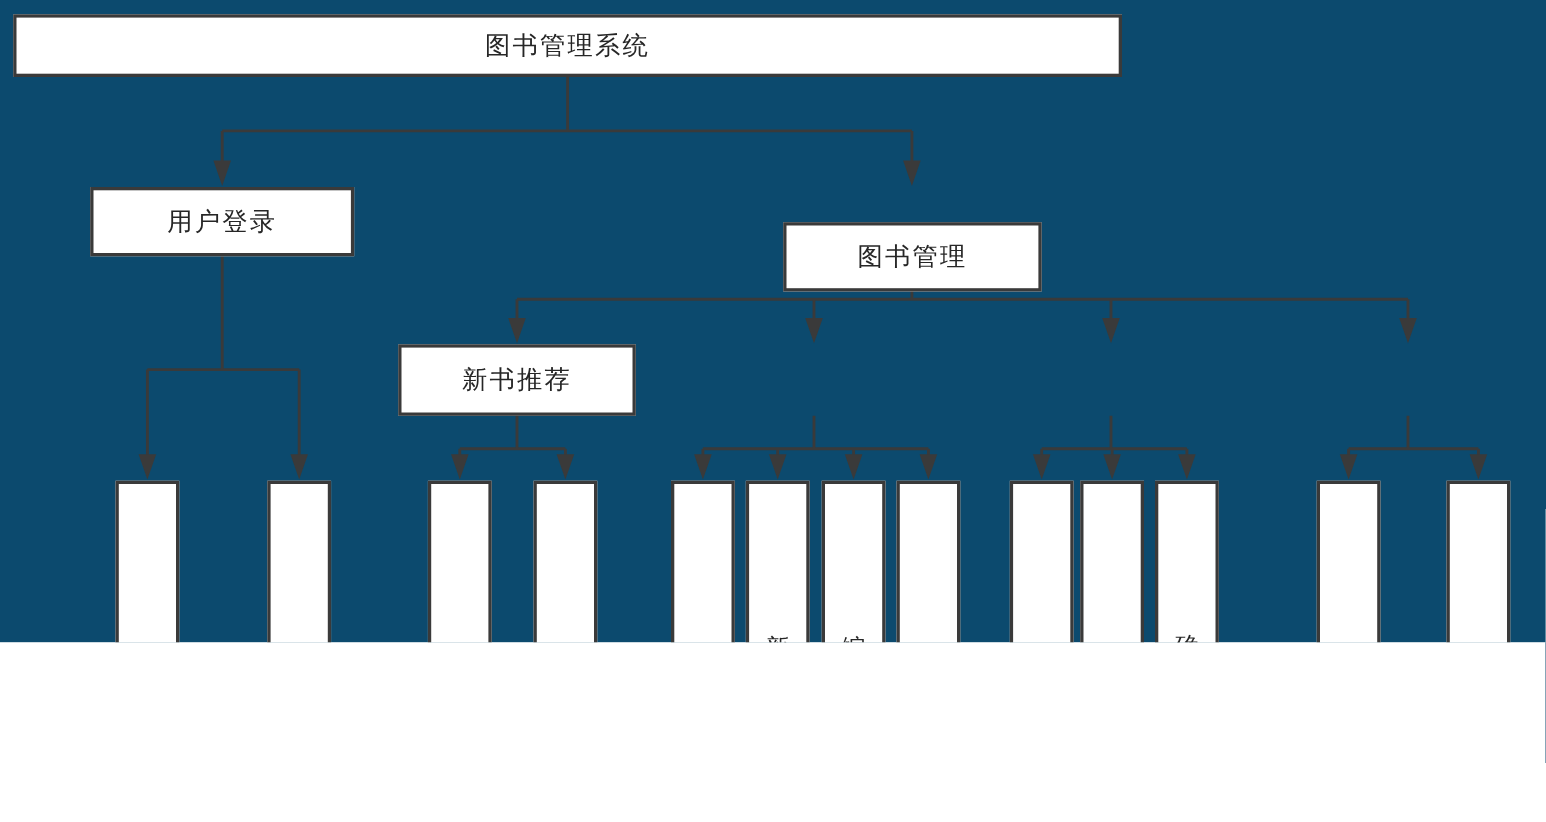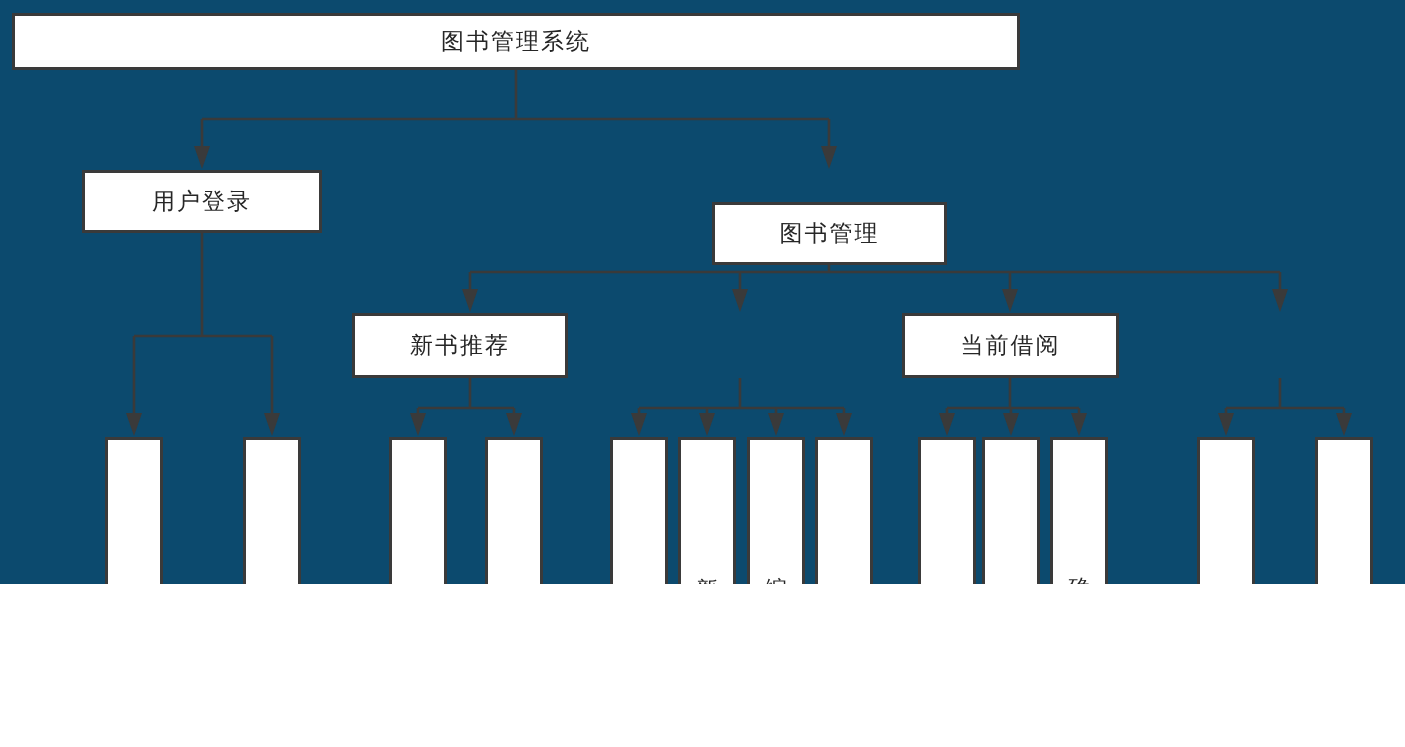--- a/index.html
+++ b/index.html
@@ -118,22 +118,21 @@
       <polygon points="1218,413 1234,413 1226,436"></polygon>
       <polygon points="1336,413 1352,413 1344,436"></polygon>
     </g>
   </svg>
 
   <div class="node h-label" style="left:12px; top:13px; width:1008px; height:57px;">图书管理系统</div>
 
   <div class="node h-label" style="left:82px; top:170px; width:240px; height:63px;">用户登录</div>
   <div class="node h-label" style="left:712px; top:170px; width:235px; height:63px;margin-top:32px;">图书管理</div>
 
-  <div class="node h-label" style="left:352px; top:313px; width:216px; height:65px;">新书推荐</div>
-  <div class="node h-label" style="left:902px; top:313px; width:217px; height:65px;">当前借阅</div>
+  <div class="node h-label" style="left:362px; top:313px; width:216px; height:65px;">新书推荐</div>
 
   <div class="leaf" style="left:105px;">
     <span class="vtext">用户登录</span>
   </div>
   <div class="leaf" style="left:243px;">
     <span class="vtext">注销登录</span>
   </div>
 
   <div class="leaf" style="left:389px;">
     <span class="vtext">查询图书</span>

